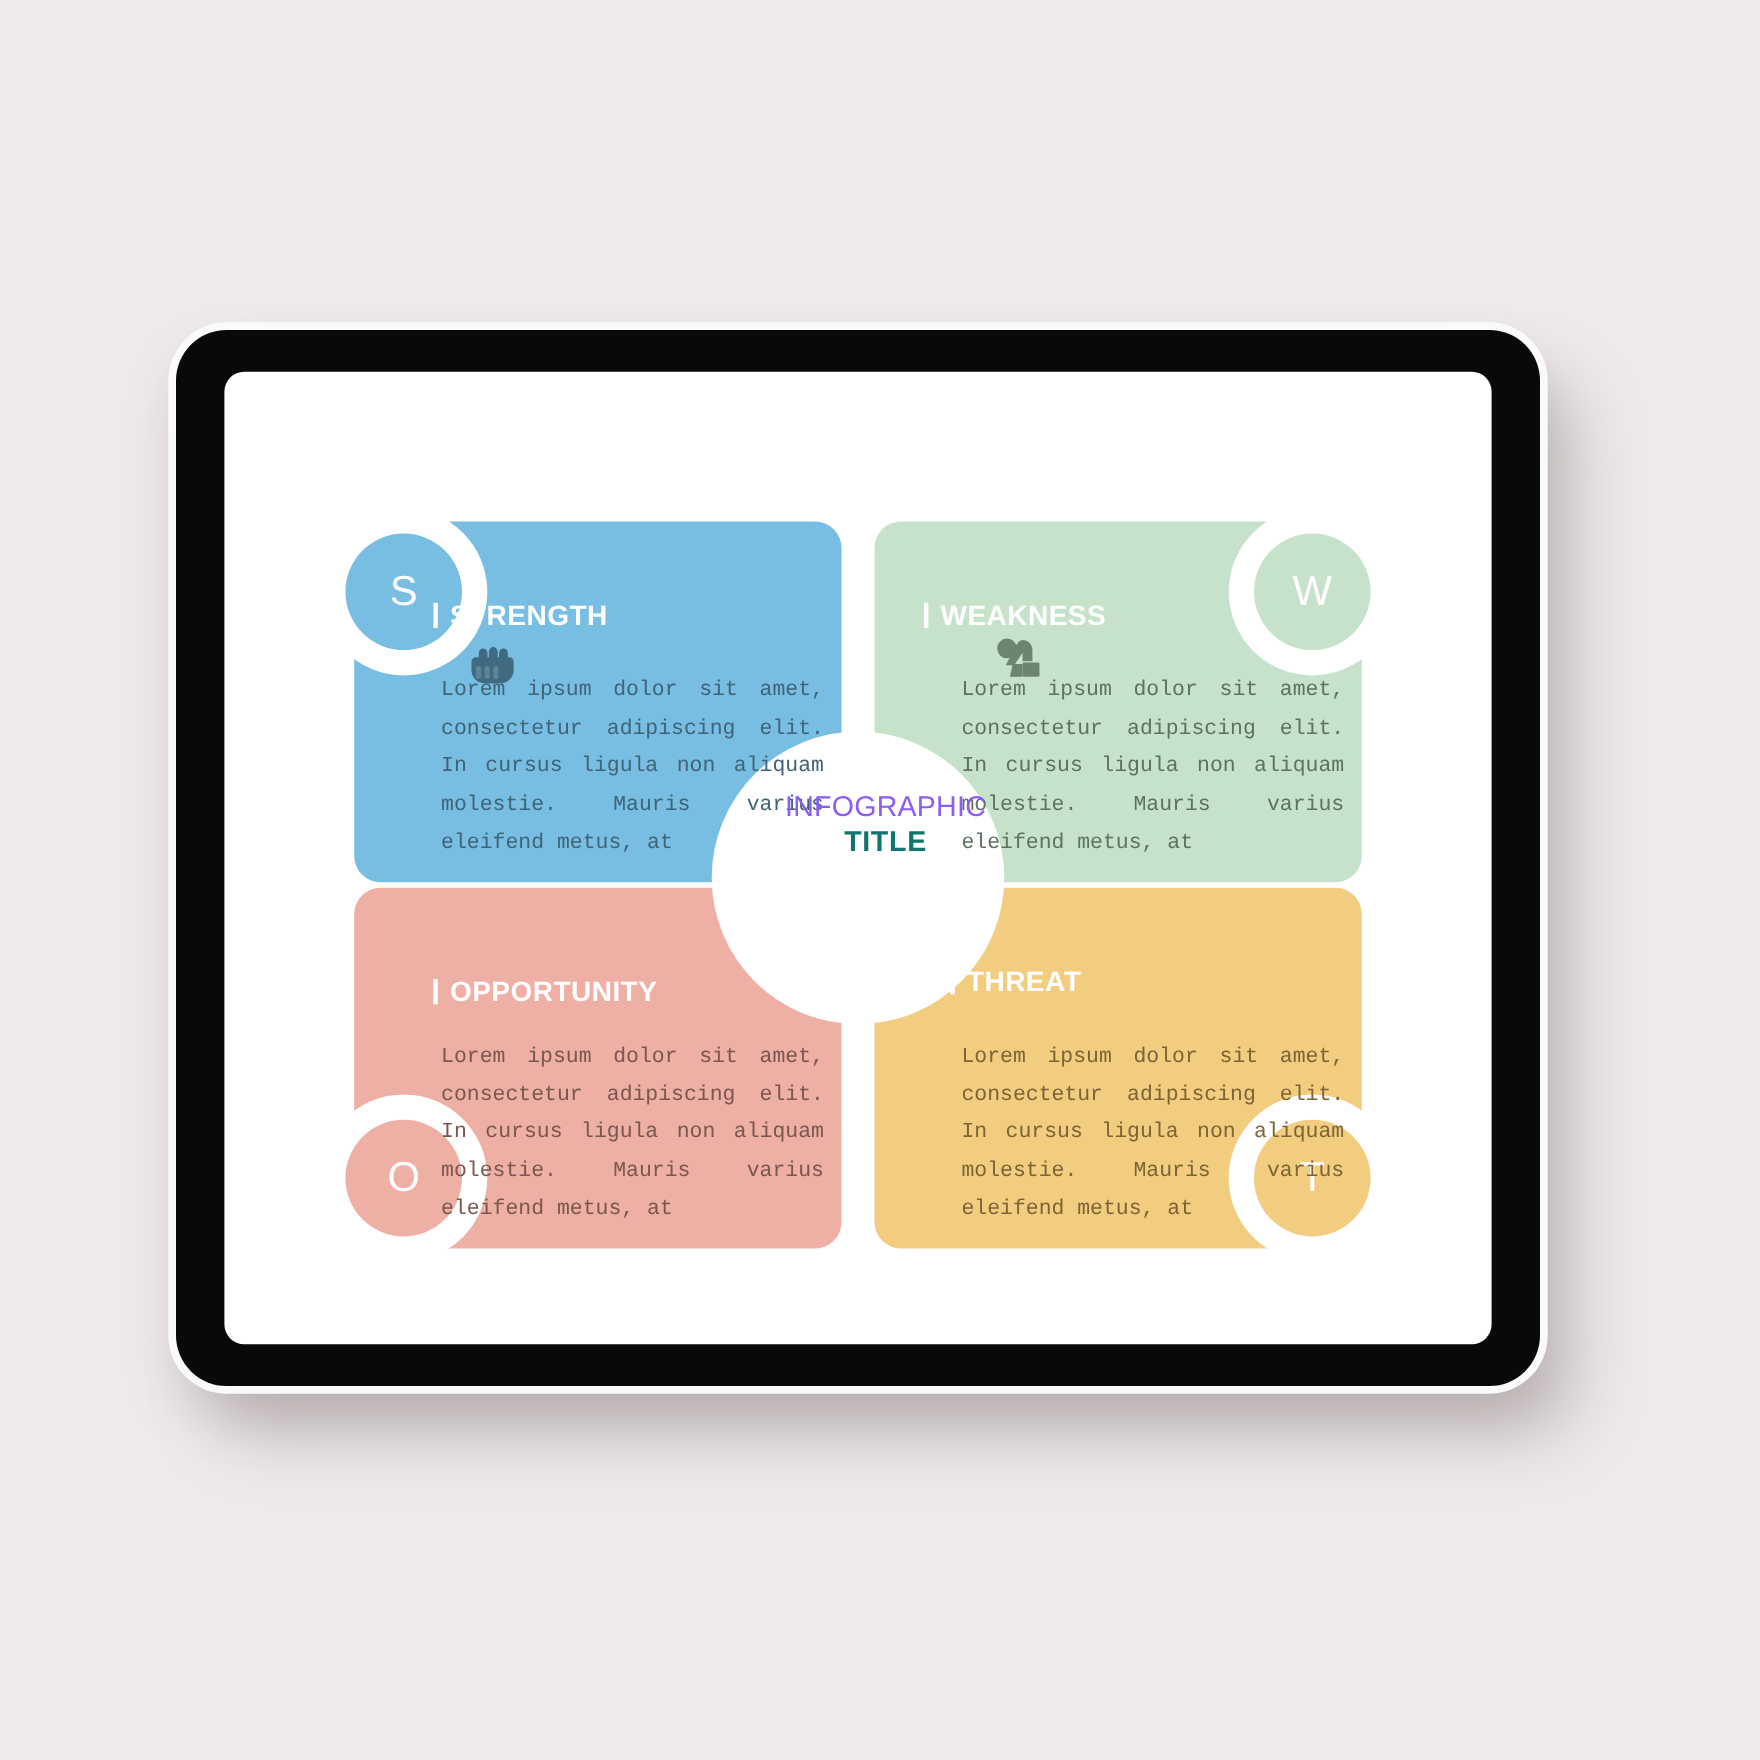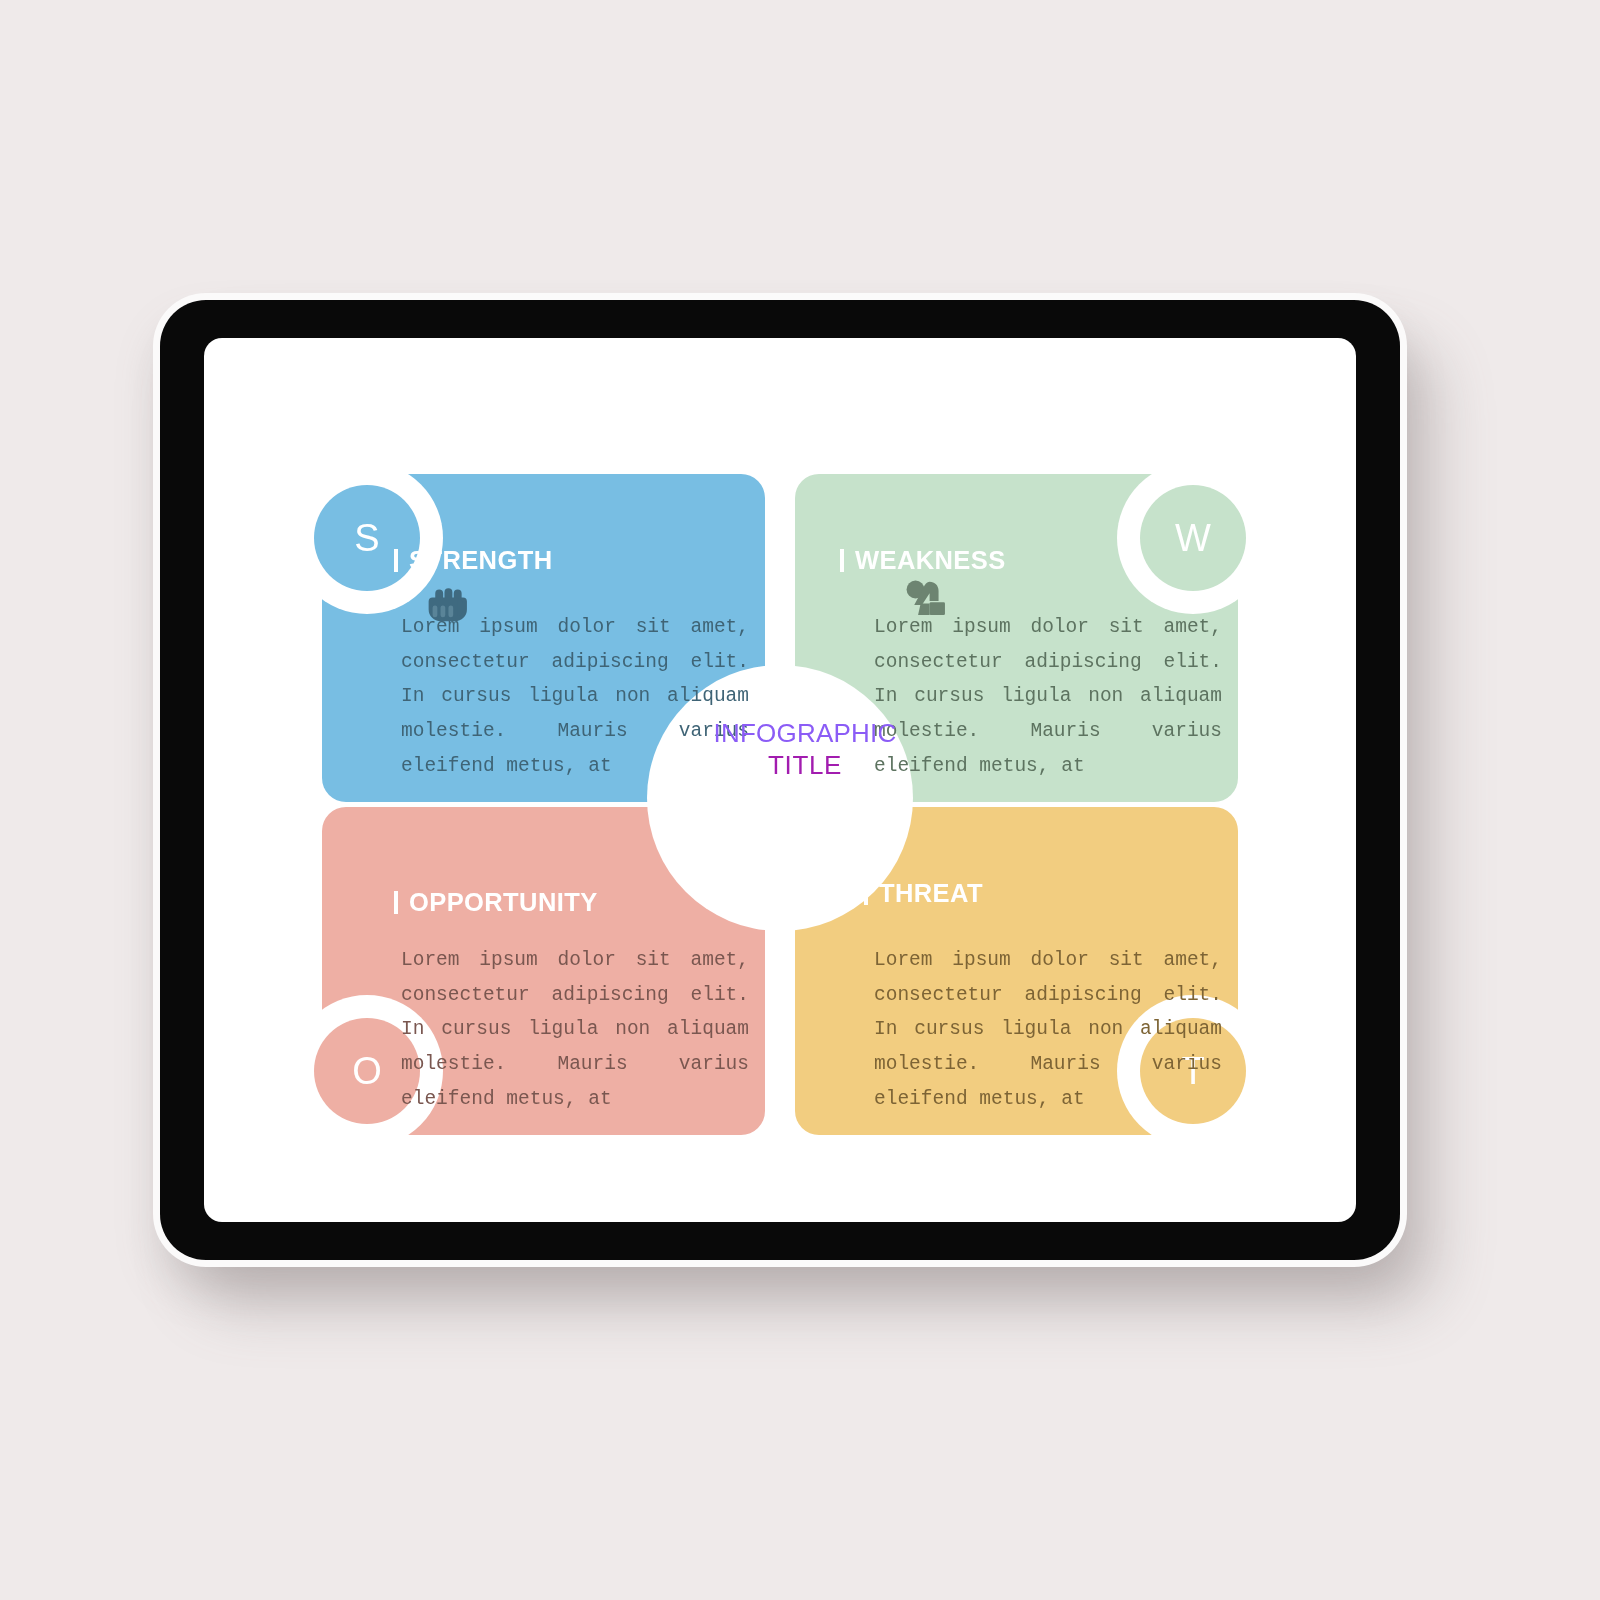--- a/index.html
+++ b/index.html
@@ -104,22 +104,22 @@
   #center-title .title-line1 {
     display: block;
     font-size: 26px;
     font-weight: 400;
     color: #8b5cf6;
     letter-spacing: 0.2px;
   }
   #center-title .title-line2 {
     display: block;
     font-size: 26px;
-    font-weight: normal;
-    color: #a21caf;
+    font-weight: bold;
+    color: #0f766e;
     letter-spacing: 0.6px;
   }
 </style>
 </head>
 <body>
 
 <div id="device-frame">
   <div id="device-screen">
 
     <div id="swot-canvas">

